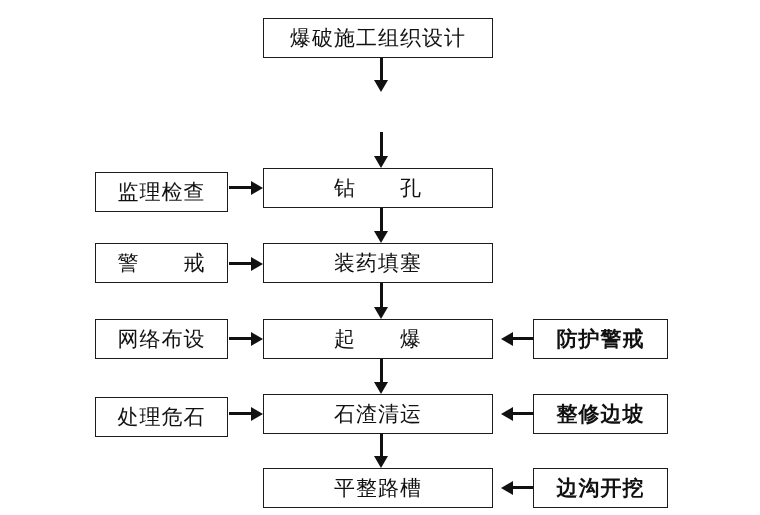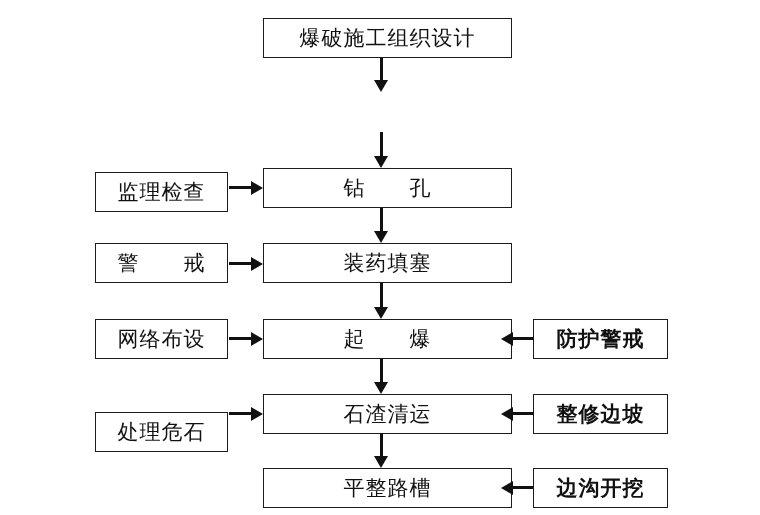--- a/index.html
+++ b/index.html
@@ -14,21 +14,21 @@
   .box{
     position:absolute;
     border:1.6px solid #1c1c1c;
     background:#fff;
     display:flex;align-items:center;justify-content:center;
     font-size:21px;
     letter-spacing:1px;
     white-space:pre;
     box-sizing:border-box;
   }
-  .main-box{left:263px;width:249px;height:40px;}
+  .main-box{left:263px;width:230px;height:40px;}
   .left-box{left:95px;width:133px;height:40px;}
   .right-box{left:533px;width:135px;height:40px;font-weight:bold;}
   .vline{position:absolute;left:380px;width:3px;background:#111;}
   .vhead{position:absolute;left:374px;width:0;height:0;
     border-left:7px solid transparent;border-right:7px solid transparent;
     border-top:12px solid #111;}
   .hline{position:absolute;height:3px;background:#111;}
   .rhead{position:absolute;width:0;height:0;
     border-top:7px solid transparent;border-bottom:7px solid transparent;
     border-left:12px solid #111;}
@@ -44,21 +44,21 @@
   <div class="box main-box" style="top:18px"><span>爆破施工组织设计</span></div>
   <div class="box main-box" style="top:168px"><span>钻　　孔</span></div>
   <div class="box main-box" style="top:243px"><span>装药填塞</span></div>
   <div class="box main-box" style="top:319px"><span>起　　爆</span></div>
   <div class="box main-box" style="top:394px"><span>石渣清运</span></div>
   <div class="box main-box" style="top:468px"><span>平整路槽</span></div>
 
   <div class="box left-box" style="top:172px"><span>监理检查</span></div>
   <div class="box left-box" style="top:319px"><span>网络布设</span></div>
   <div class="box left-box" style="top:243px"><span>警　　戒</span></div>
-  <div class="box left-box" style="top:412px"><span>处理危石</span></div>
+  <div class="box left-box" style="top:397px"><span>处理危石</span></div>
 
   <div class="box right-box" style="top:319px"><span>防护警戒</span></div>
   <div class="box right-box" style="top:394px"><span>整修边坡</span></div>
   <div class="box right-box" style="top:468px"><span>边沟开挖</span></div>
 
   <div class="vline" style="top:58px;height:23px"></div>
   <div class="vhead" style="top:80px"></div>
 
   <div class="vline" style="top:132px;height:25px"></div>
   <div class="vhead" style="top:156px"></div>

